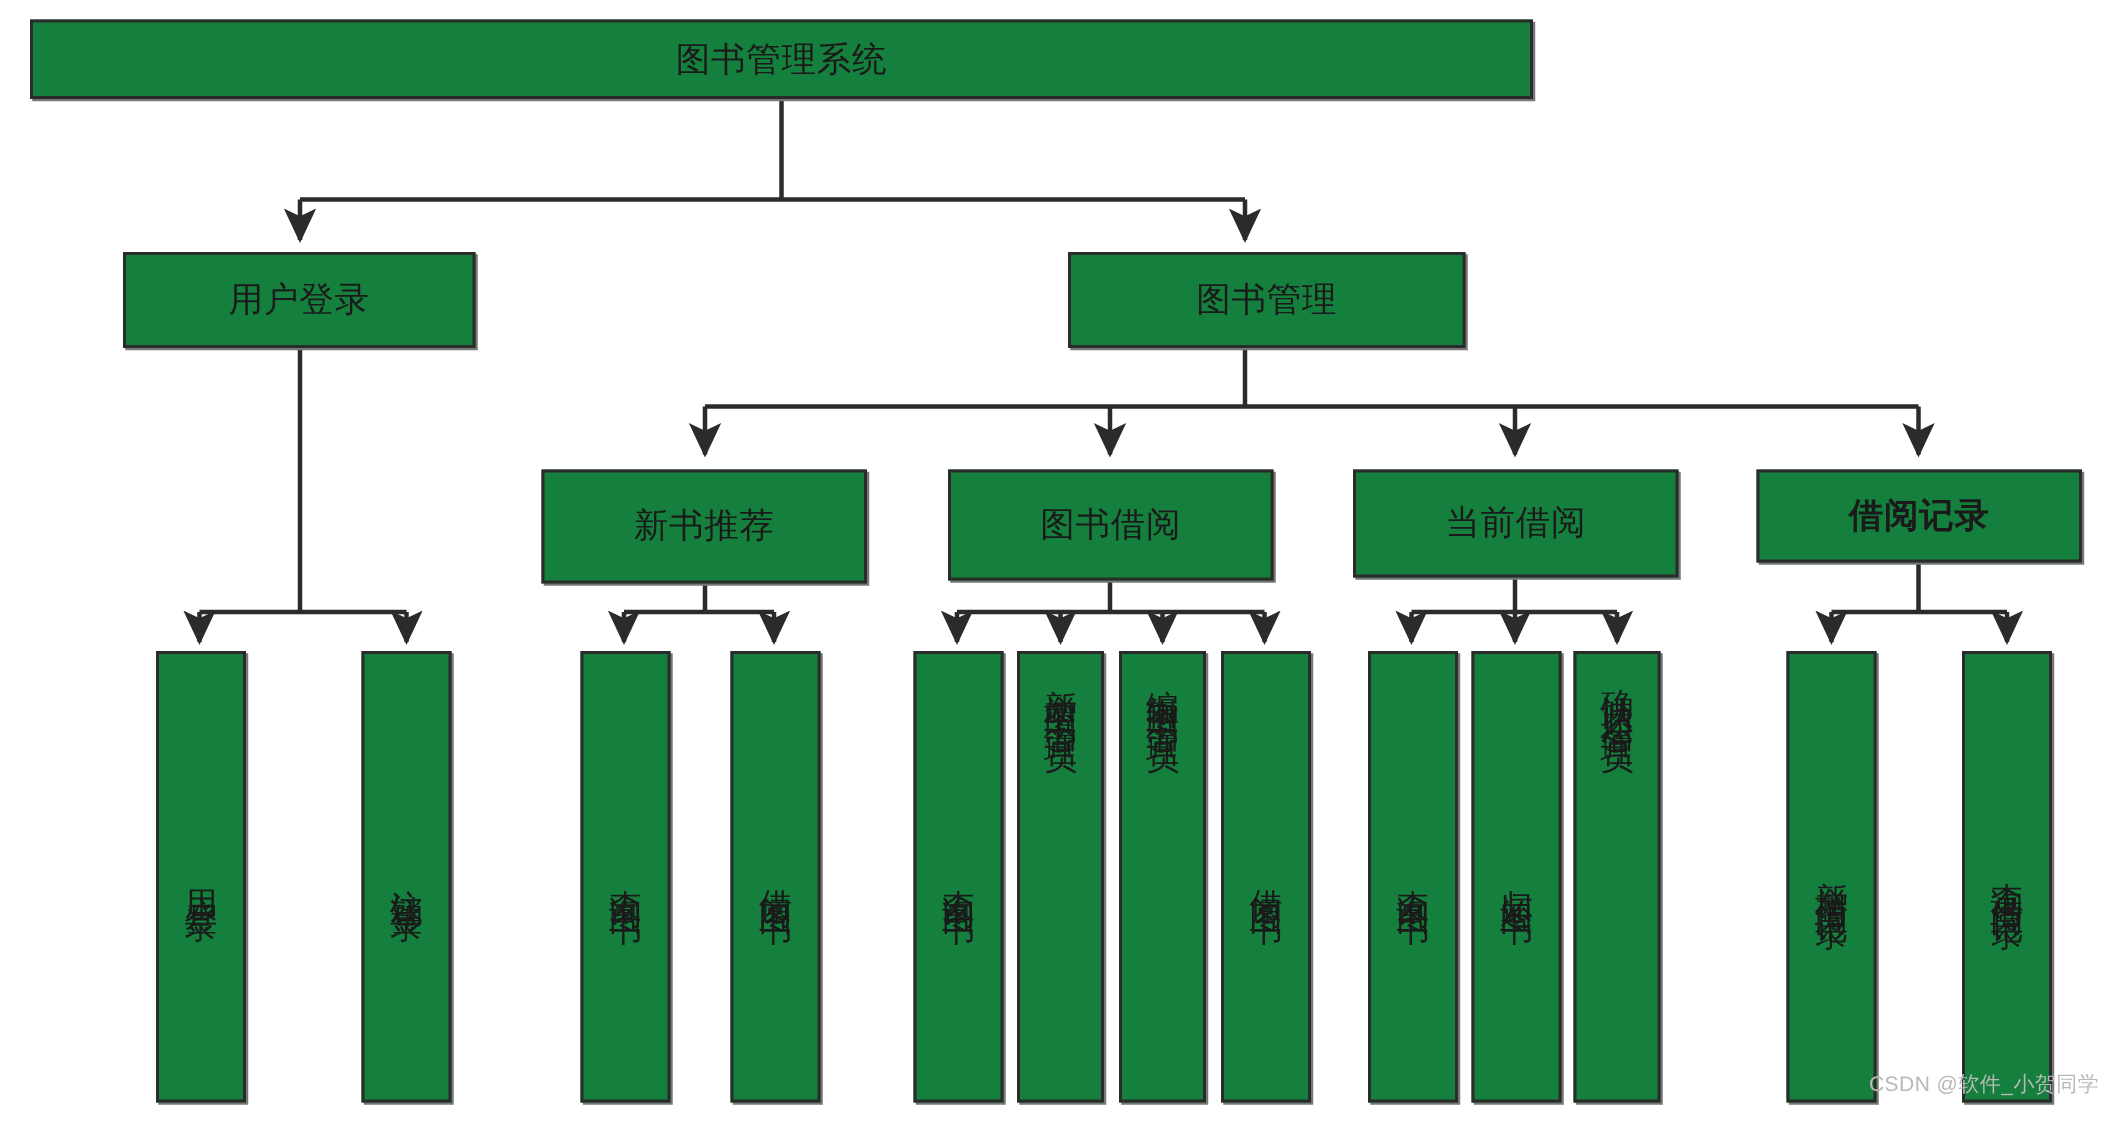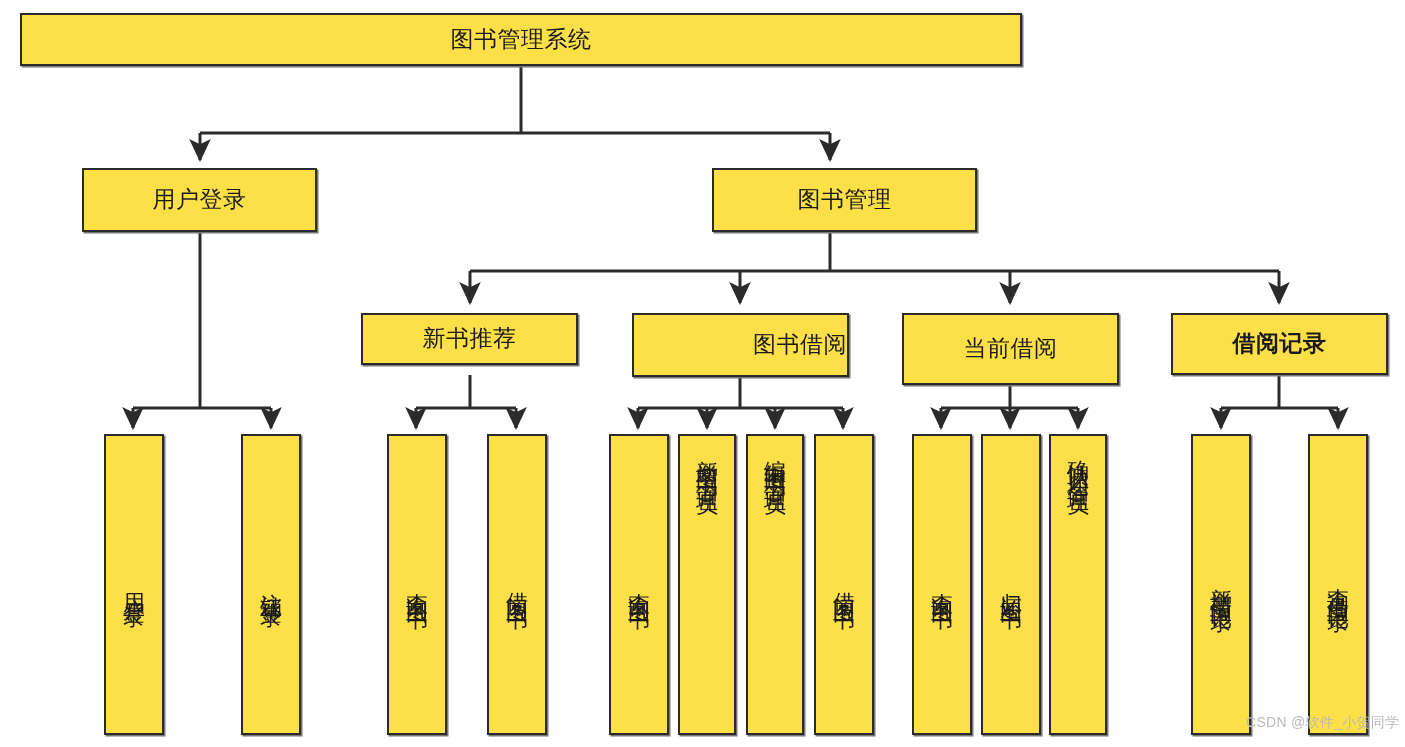--- a/index.html
+++ b/index.html
@@ -11,21 +11,21 @@
     width: 1405px; height: 747px;
     position: relative; overflow: hidden;
     font-family: "Liberation Sans", "DejaVu Sans", sans-serif;
     color: #1b1b1b;
   }
   #canvas { position: absolute; inset: 0; width: 1405px; height: 747px; }
   #links { position: absolute; left: 0; top: 0; width: 1405px; height: 747px; }
 
   .node {
     position: absolute;
-    background: #fde047;
+    background: #15803d;
     border: 2px solid #2b2b2b;
     box-shadow: 1.5px 1.5px 0 0 #777;
     display: flex;
     align-items: center;
     justify-content: center;
     color: #1a1a1a;
   }
   .node-label {
     display: block;
     text-align: center;
@@ -121,24 +121,24 @@
     <span class="node-label">图书管理系统</span>
   </div>
 
   <div class="node h-node" style="left:82px; top:168px; width:235px; height:64px;">
     <span class="node-label">用户登录</span>
   </div>
   <div class="node h-node" style="left:712px; top:168px; width:265px; height:64px;font-family:Liberation Serif, serif;">
     <span class="node-label">图书管理</span>
   </div>
 
-  <div class="node h-node" style="left:361px; top:313px; width:217px; height:52px;">
+  <div class="node h-node" style="left:361px; top:313px; width:217px; height:76px;">
     <span class="node-label">新书推荐</span>
   </div>
-  <div class="node h-node" style="left:632px; top:313px; width:217px; height:64px;justify-content:flex-end;">
+  <div class="node h-node" style="left:632px; top:313px; width:217px; height:74px;">
     <span class="node-label">图书借阅</span>
   </div>
   <div class="node h-node" style="left:902px; top:313px; width:217px; height:72px;">
     <span class="node-label">当前借阅</span>
   </div>
   <div class="node h-node" style="left:1171px; top:313px; width:217px; height:62px;font-weight:bold;">
     <span class="node-label">借阅记录</span>
   </div>
 
   <div class="node v-node center" style="left:104px; top:434px; width:60px; height:301px; align-items:center; padding-top:0;">

